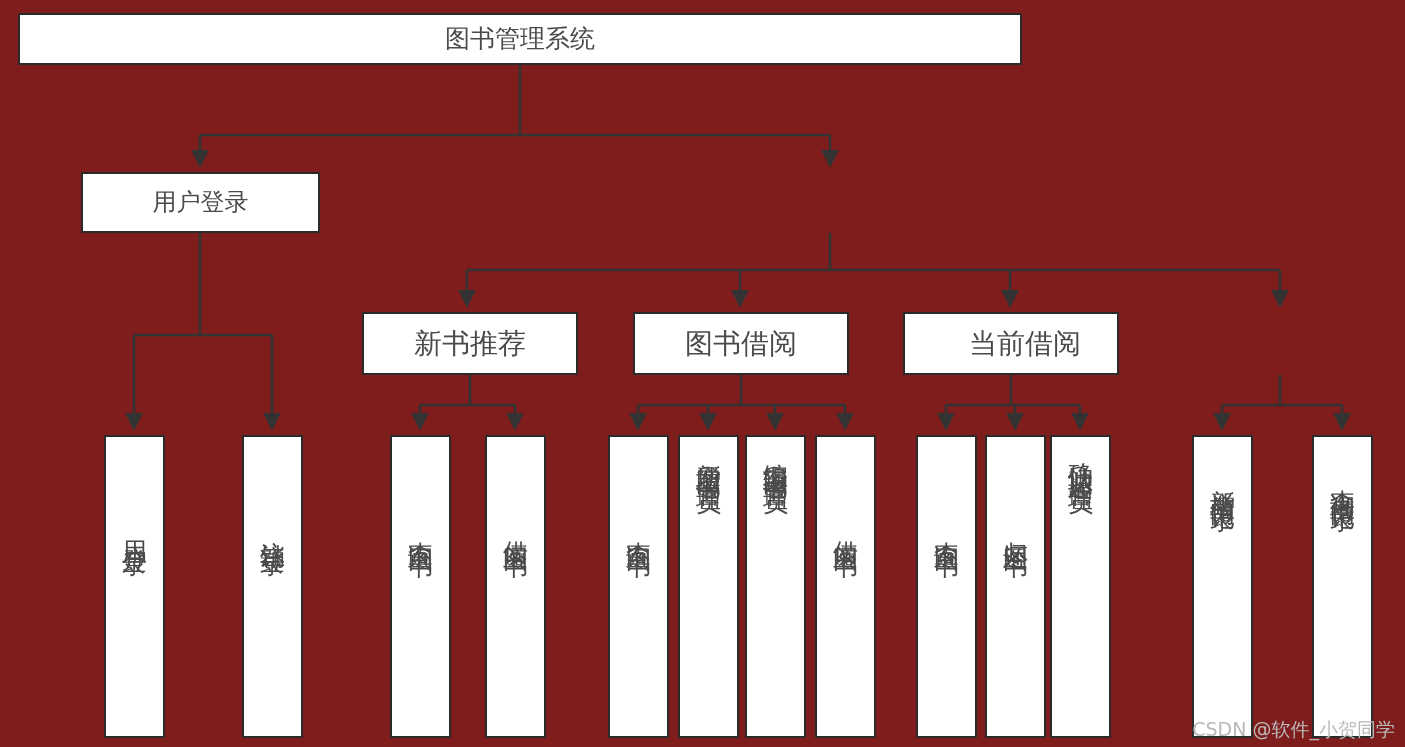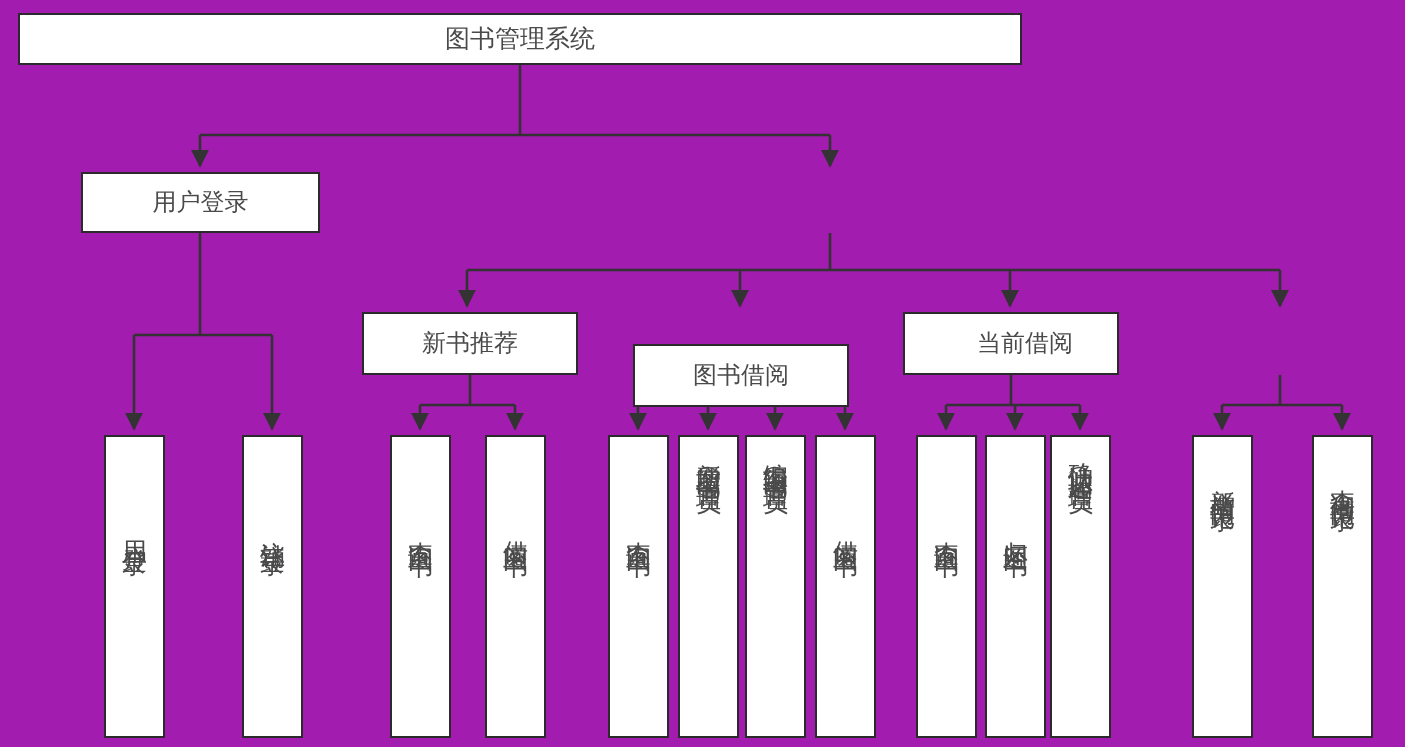--- a/index.html
+++ b/index.html
@@ -8,21 +8,21 @@
     padding: 0;
     background: #ffffff;
   }
   body {
     font-family: "DejaVu Sans", "Liberation Sans", sans-serif;
   }
   #canvas {
     position: relative;
     width: 1405px;
     height: 747px;
-    background: #a21caf;
+    background: #7f1d1d;
     overflow: hidden;
   }
   svg#connectors {
     position: absolute;
     left: 0;
     top: 0;
     width: 1405px;
     height: 747px;
     pointer-events: none;
   }
@@ -59,23 +59,23 @@
   .node.lvl1 .node-label { font-size: 24px; }
   .node.n-user-login  { left: 81px;  width: 239px; }
   .node.n-book-manage { left: 712px; width: 236px; }
 
   
   .node.lvl2 {
     top: 312px;
     height: 63px;
     width: 216px;
   }
-  .node.lvl2 .node-label { font-size: 24px; text-align: center; }
+  .node.lvl2 .node-label { font-size: 28px; text-align: center; }
   .node.n-new-book-rec { left: 362px; }
-  .node.n-book-borrow  { left: 633px; margin-top: 32px; }
+  .node.n-book-borrow  { left: 633px; }
   .node.n-cur-borrow   { left: 903px; padding-left: 28px; }
   .node.n-borrow-log   { left: 1172px; }
 
   
   .node.leaf {
     top: 435px;
     height: 303px;
     width: 61px;
     align-items: flex-start;
     padding-top: 6px;
@@ -213,14 +213,15 @@
     <span class="node-label">确认归还（管理员）</span>
   </div>
 
   <div class="node leaf mid" style="left:1192px;">
     <span class="node-label">新增借阅记录</span>
   </div>
   <div class="node leaf mid" style="left:1312px;">
     <span class="node-label">查询借阅记录</span>
   </div>
 
+  <div class="watermark">CSDN @软件_小贺同学</div>
 
 </div>
 
 </body></html>

